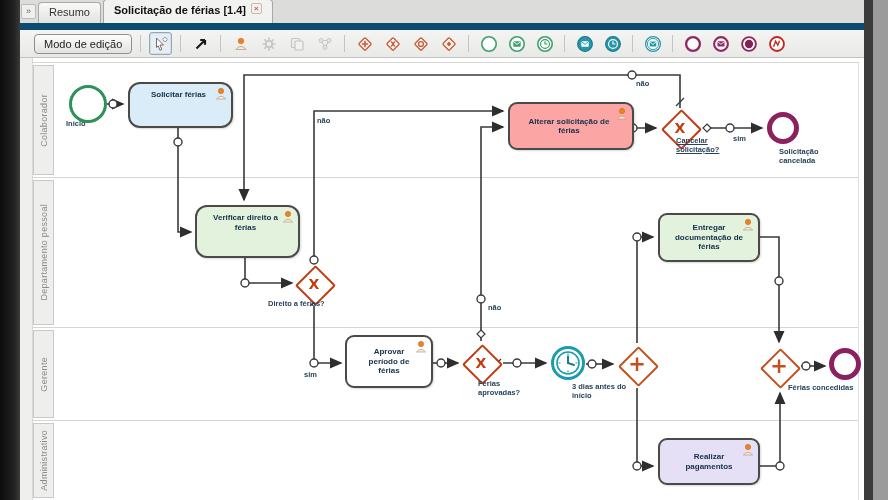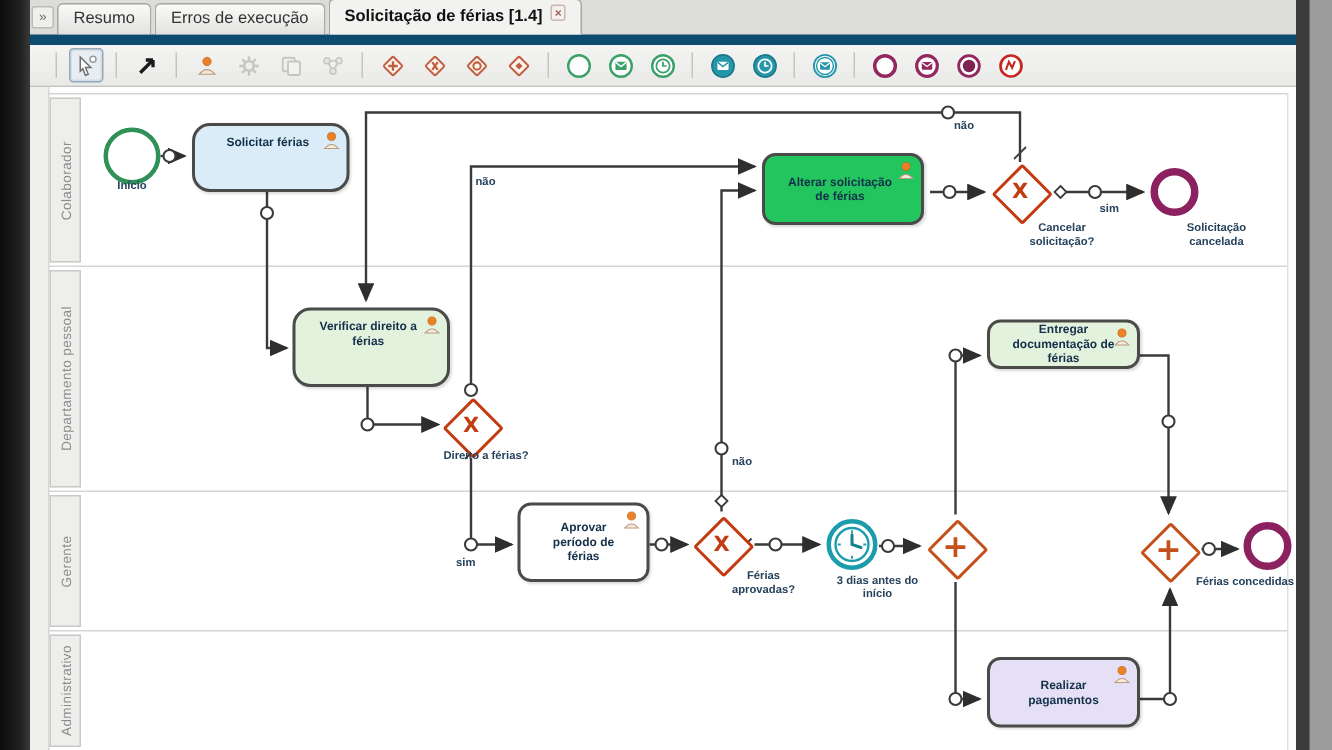--- a/index.html
+++ b/index.html
@@ -49,40 +49,40 @@
   .uicon{position:absolute;top:3px;right:4px;}
   .event{position:absolute;box-sizing:border-box;border-radius:50%;background:#fff;cursor:pointer;}
   .ev-start{width:38px;height:38px;border:3px solid #2f9157;}
   .ev-end{width:32px;height:32px;border:5px solid #8c2160;}
   .gw{position:absolute;width:38px;height:38px;cursor:pointer;}
   .gw .sq{position:absolute;left:6px;top:6px;width:25px;height:25px;border:2.5px solid #c33b10;background:#fff;border-radius:2px;transform:rotate(45deg);}
   .gw .glyph{position:absolute;left:0;top:0;width:38px;height:38px;display:flex;align-items:center;justify-content:center;
              font-weight:bold;font-size:14px;color:#c33b10;font-family:"DejaVu Sans",sans-serif;}
   .gw.par .sq{border-color:#c4511b;}
   .gw.par .glyph{font-size:21px;font-weight:600;color:#c4511b;padding-bottom:2px;box-sizing:border-box;}
-  .dlabel{position:absolute;font-size:7.5px;font-weight:bold;color:#26425c;text-align:center;line-height:9px;}
+  .dlabel{position:absolute;font-size:7.5px;font-weight:bold;color:#26425c;text-align:left;line-height:9px;}
   .flabel{position:absolute;font-size:7.5px;font-weight:bold;color:#26425c;}
   svg.overlay{position:absolute;left:0;top:0;pointer-events:none;}
 </style>
 </head>
 <body>
 
 <div class="abs" id="left-edge"></div>
 <div class="abs" id="app-bg"></div>
 <div class="abs" id="right-edge"></div>
 
 <div class="abs" id="top-strip"></div>
 <div class="abs" id="tabbar">
   <div class="tab">Resumo</div>
-  <div class="tab">Erros de execução</div>
   <div class="tab active"><span>Solicitação de férias [1.4]</span><span class="tab-close">×</span></div>
 </div>
 <div class="abs" id="expander">»</div>
 
 <div class="abs" id="toolbar">
+  <button class="tb-btn">Modo de edição</button>
   <div class="tb-sep"></div>
   <div class="tb-ic sel">
     <svg width="16" height="16" viewBox="0 0 16 16">
         <path d="M3.5 2 L10.5 9 L7 9 L8.8 13.5 L6.9 14.2 L5.2 9.8 L3.5 11.5 Z" fill="#fff" stroke="#707070" stroke-width="1"></path>
         <circle cx="12" cy="3.5" r="2" fill="#fff" stroke="#9a9a9a" stroke-width="1"></circle>
       </svg>
   </div>
   <div class="tb-sep"></div>
   <div class="tb-ic">
     <svg width="16" height="16" viewBox="0 0 16 16">
@@ -300,37 +300,37 @@
 </div>
 
 <div class="task task-top" style="left:195px;top:205px;width:105px;height:53px;background:#e2f2dc;padding:6px 14px 2px 10px;">
   <span class="tx">Verificar direito a férias</span>
   <span class="uicon"><svg width="12" height="13" viewBox="0 0 12 13">
         <circle cx="6" cy="4" r="2.7" fill="#ea8326" stroke="#c96a1a" stroke-width=".5"></circle>
         <path d="M1.4 12 q4.6 -5.4 9.2 0 z" fill="#f7ecdc" stroke="#b89c7e" stroke-width=".7"></path>
       </svg></span>
 </div>
 
-<div class="task" style="left:508px;top:102px;width:108px;height:48px;background:#22c55e;padding:2px 14px 2px 10px;">
+<div class="task" style="left:508px;top:102px;width:126px;height:48px;background:#fca5a5;padding:2px 14px 2px 10px;">
   <span class="tx">Alterar solicitação de férias</span>
   <span class="uicon"><svg width="12" height="13" viewBox="0 0 12 13">
         <circle cx="6" cy="4" r="2.7" fill="#ea8326" stroke="#c96a1a" stroke-width=".5"></circle>
         <path d="M1.4 12 q4.6 -5.4 9.2 0 z" fill="#f7ecdc" stroke="#b89c7e" stroke-width=".7"></path>
       </svg></span>
 </div>
 
 <div class="task" style="left:345px;top:335px;width:88px;height:53px;background:#ffffff;padding:2px 15px;">
   <span class="tx">Aprovar período de férias</span>
   <span class="uicon"><svg width="12" height="13" viewBox="0 0 12 13">
         <circle cx="6" cy="4" r="2.7" fill="#ea8326" stroke="#c96a1a" stroke-width=".5"></circle>
         <path d="M1.4 12 q4.6 -5.4 9.2 0 z" fill="#f7ecdc" stroke="#b89c7e" stroke-width=".7"></path>
       </svg></span>
 </div>
 
-<div class="task" style="left:658px;top:213px;width:102px;height:33px;background:#e2f2dc;padding:2px 8px;">
+<div class="task" style="left:658px;top:213px;width:102px;height:49px;background:#e2f2dc;padding:2px 8px;">
   <span class="tx">Entregar documentação de férias</span>
   <span class="uicon"><svg width="12" height="13" viewBox="0 0 12 13">
         <circle cx="6" cy="4" r="2.7" fill="#ea8326" stroke="#c96a1a" stroke-width=".5"></circle>
         <path d="M1.4 12 q4.6 -5.4 9.2 0 z" fill="#f7ecdc" stroke="#b89c7e" stroke-width=".7"></path>
       </svg></span>
 </div>
 
 <div class="task" style="left:658px;top:438px;width:102px;height:47px;background:#e5e0f5;padding:4px 21px;">
   <span class="tx">Realizar pagamentos</span>
   <span class="uicon"><svg width="12" height="13" viewBox="0 0 12 13">
@@ -348,40 +348,40 @@
 <div class="gw" style="left:462px;top:344px;">
     <div class="sq"></div>
     <div class="glyph">X</div>
   </div>
 <div class="dlabel" style="left:478px;top:379px;width:62px;">Férias aprovadas?</div>
 
 <div class="gw" style="left:661px;top:109px;">
     <div class="sq"></div>
     <div class="glyph">X</div>
   </div>
-<div class="dlabel" style="left:676px;top:147px;width:64px;">Cancelar solicitação?</div>
+<div class="dlabel" style="left:676px;top:136px;width:64px;text-decoration:underline;">Cancelar solicitação?</div>
 
 <div class="gw par" style="left:618px;top:346px;">
     <div class="sq"></div>
     <div class="glyph">+</div>
   </div>
 <div class="gw par" style="left:760px;top:348px;">
     <div class="sq"></div>
     <div class="glyph">+</div>
   </div>
 
 <div class="abs" style="left:549px;top:344px;cursor:pointer;">
   <svg width="38" height="38" viewBox="0 0 38 38">
     <circle cx="19" cy="19" r="15.5" fill="#fff" stroke="#1b9cad" stroke-width="3"></circle>
     <circle cx="19" cy="19" r="11" fill="#fff" stroke="#1b9cad" stroke-width="1.6"></circle>
     <path d="M19 9.5 V11.5 M19 26.5 V28.5 M9.5 19 H11.5 M26.5 19 H28.5" stroke="#1b9cad" stroke-width="1.2"></path>
     <path d="M19 12.5 V19 L25 21" fill="none" stroke="#15808f" stroke-width="2" stroke-linecap="round"></path>
   </svg>
 </div>
-<div class="dlabel" style="left:552px;top:382px;width:66px;">3 dias antes do início</div>
+<div class="dlabel" style="left:572px;top:382px;width:66px;">3 dias antes do início</div>
 
 <div class="event ev-end" style="left:767px;top:112px;"></div>
 <div class="dlabel" style="left:779px;top:147px;width:64px;">Solicitação cancelada</div>
 
 <div class="event ev-end" style="left:829px;top:348px;"></div>
 <div class="dlabel" style="left:788px;top:383px;width:84px;">Férias concedidas</div>
 
 <div class="flabel" style="left:317px;top:116px;">não</div>
 <div class="flabel" style="left:304px;top:370px;">sim</div>
 <div class="flabel" style="left:488px;top:303px;">não</div>

